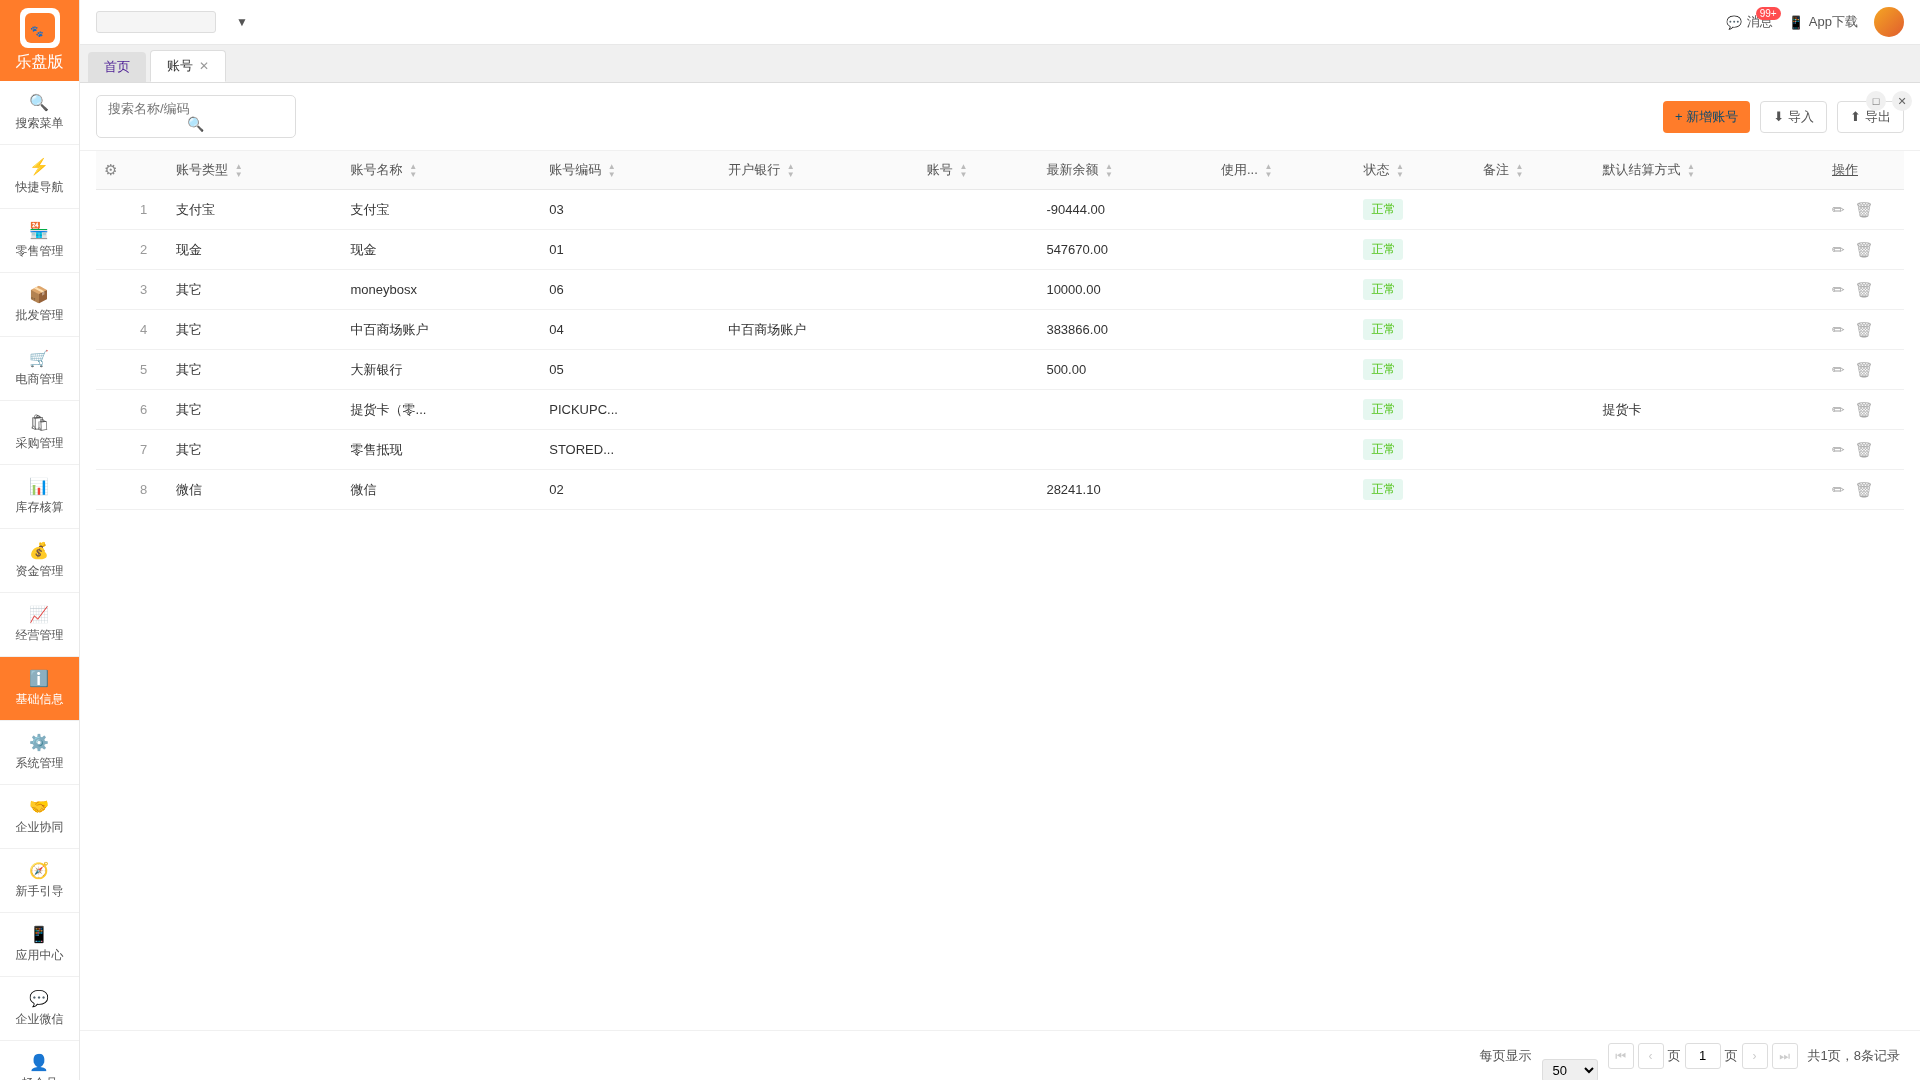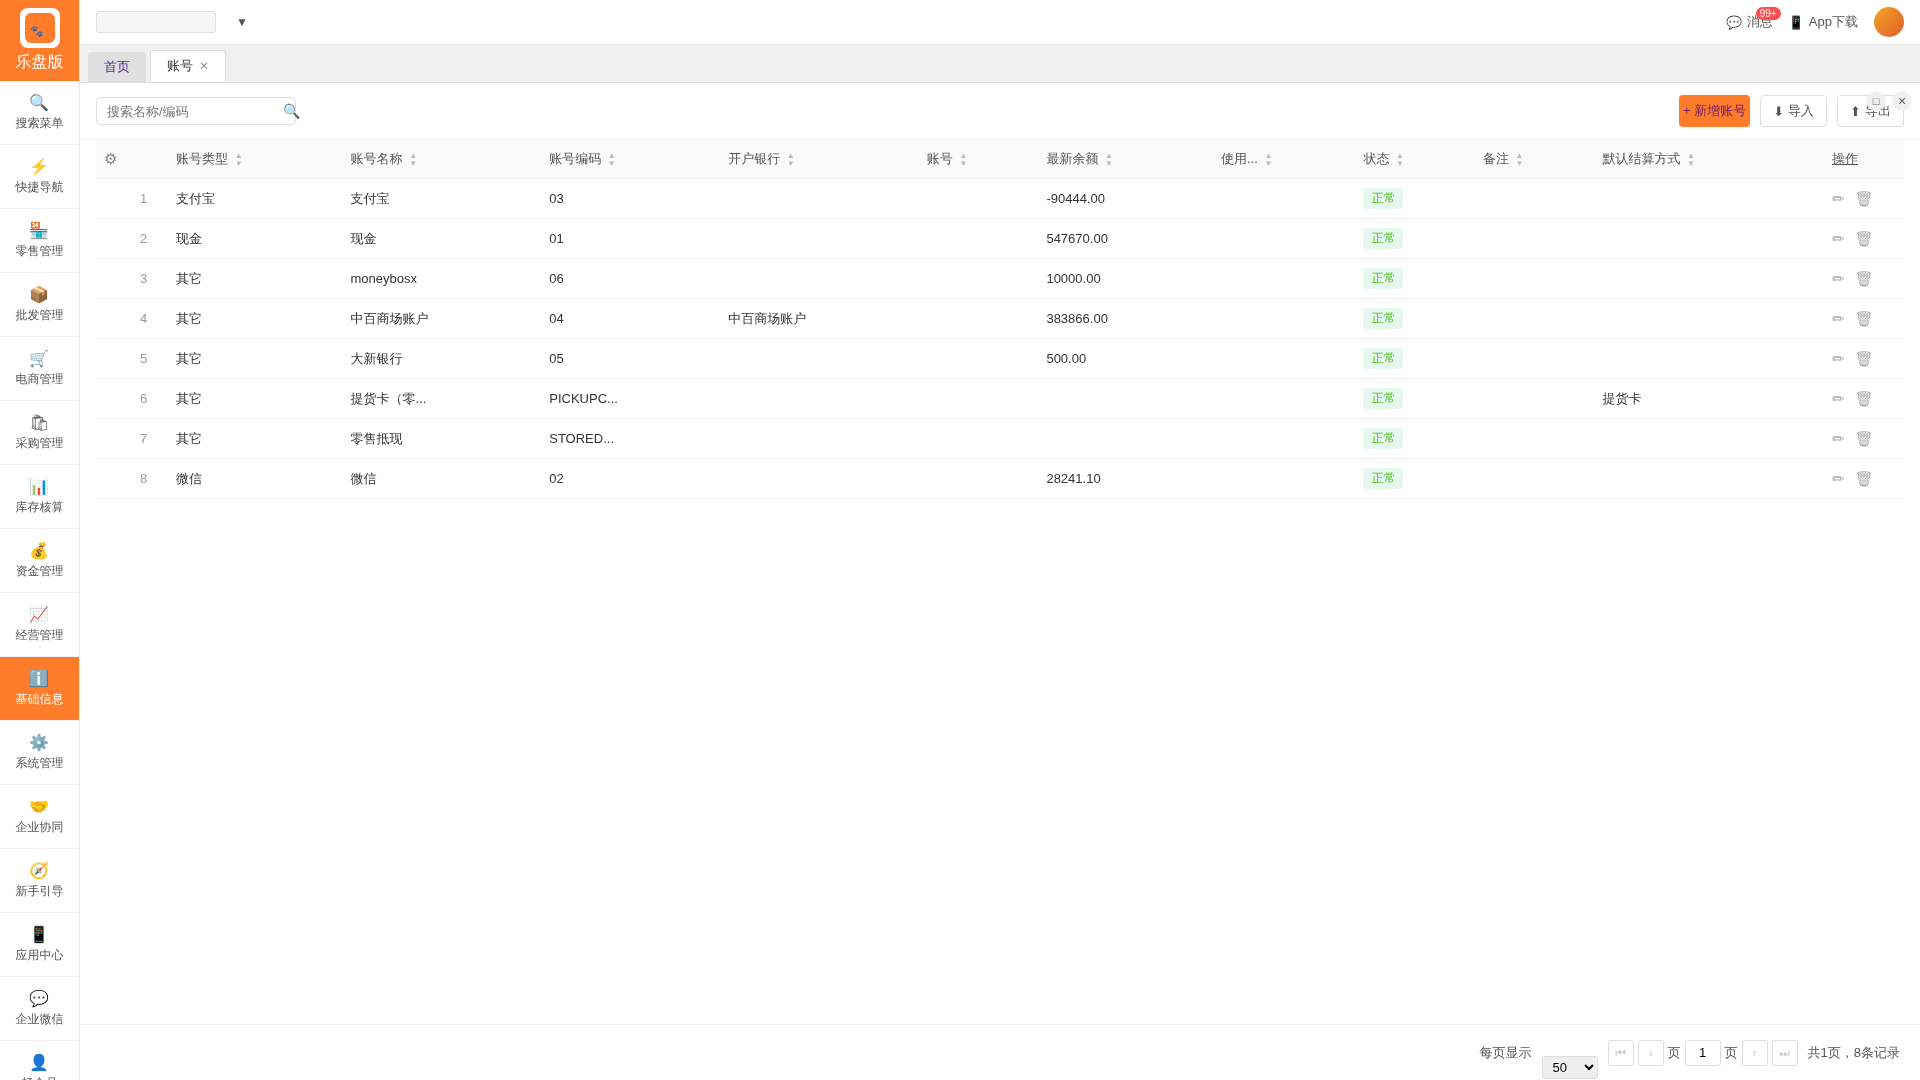--- a/index.html
+++ b/index.html
@@ -209,40 +209,41 @@
       flex-shrink: 0;
     }
     .search-box {
       display: flex;
       align-items: center;
       border: 1px solid #ddd;
       border-radius: 5px;
       padding: 5px 10px;
       width: 200px;
       background: #fff;
+      flex-direction: column;
     }
     .search-box input {
       border: none;
       outline: none;
       font-size: 13px;
       flex: 1;
       color: #999;
     }
     .search-box .search-icon { color: #aaa; font-size: 14px; }
     .toolbar-right {
       display: flex;
       align-items: center;
       gap: 10px;
     }
     .btn-primary {
       background: #ff7c2a;
-      color: #701a75;
+      color: #0c4a6e;
       border: none;
       border-radius: 4px;
-      padding: 7px 4px;
+      padding: 7px 12px;
       cursor: pointer;
       font-size: 13px;
       display: flex;
       align-items: center;
       gap: 4px;
     }
     .btn-outline {
       background: #fff;
       color: #555;
       border: 1px solid #ddd;
@@ -304,21 +305,21 @@
       gap: 10px;
     }
     .action-icon {
       color: #aaa;
       cursor: pointer;
       font-size: 15px;
     }
 
     
     .pagination {
-      height: 56px;
+      height: 50px;
       display: flex;
       align-items: center;
       justify-content: flex-end;
       padding: 0 20px;
       gap: 10px;
       border-top: 1px solid #f0f0f0;
       background: #fff;
       flex-shrink: 0;
       font-size: 13px;
       color: #555;

